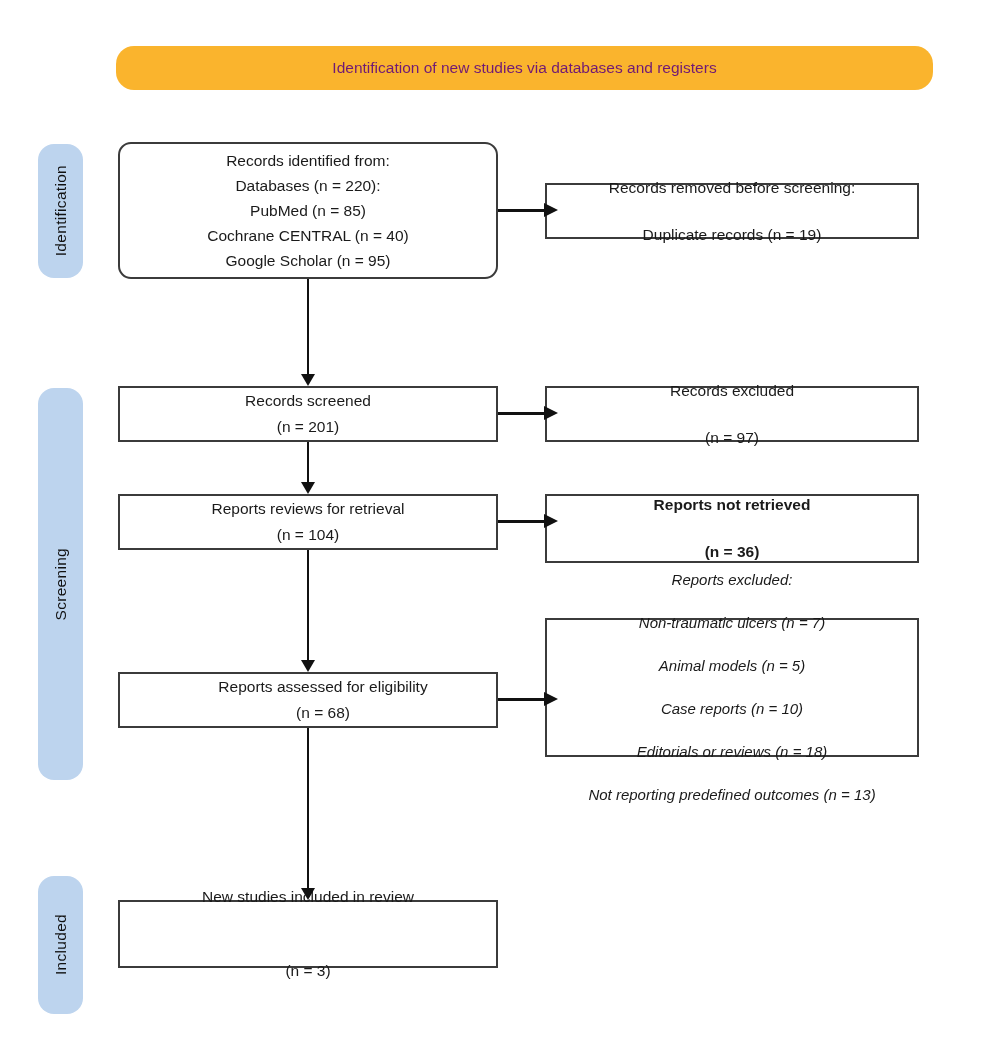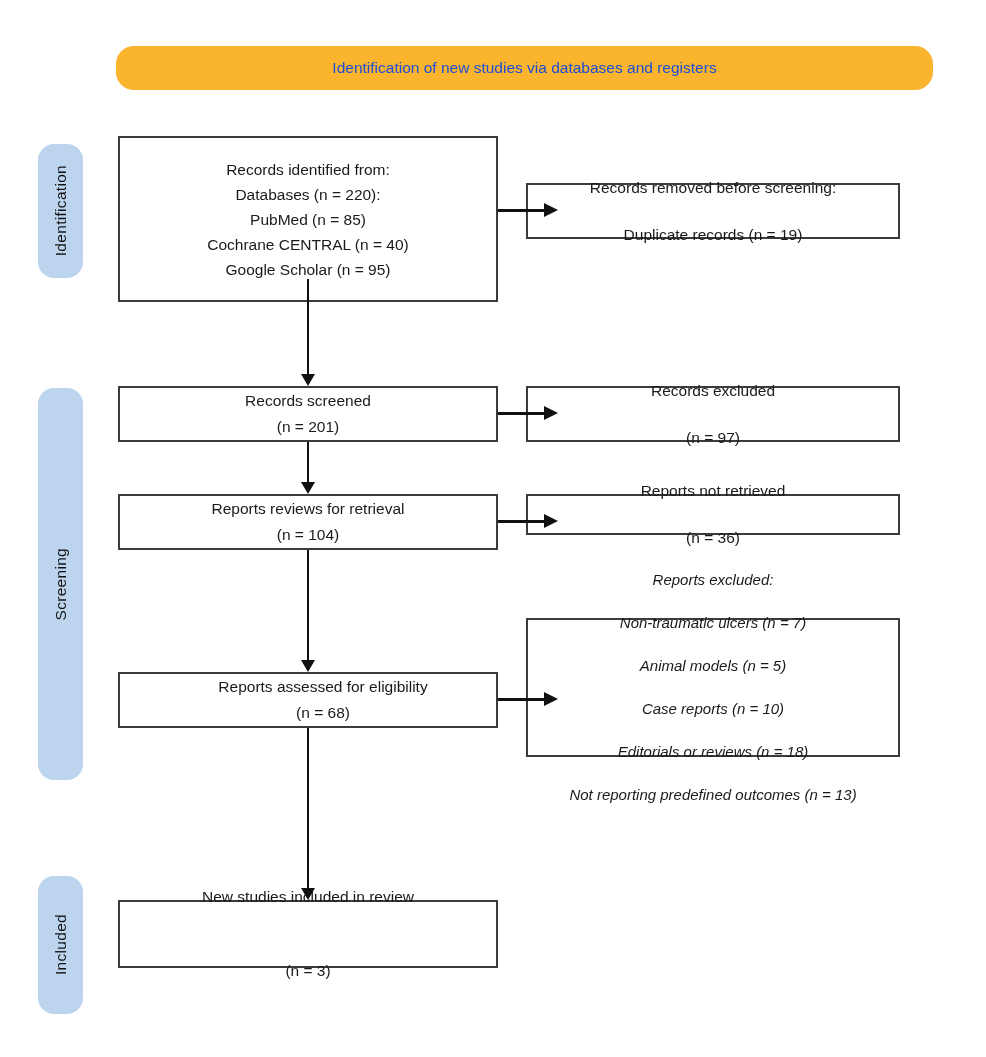--- a/index.html
+++ b/index.html
@@ -14,21 +14,21 @@
   }
   .banner {
     position: absolute;
     left: 116px; top: 46px; width: 817px; height: 44px;
     background: var(--banner-bg, #FAB42D);
     border-radius: 18px;
     display: flex; align-items: center; justify-content: center;
   }
   .banner .banner-text {
     font-size: 15.5px;
-    color: #1d4ed8;
+    color: #701a75;
   }
   .stage {
     position: absolute;
     left: 38px; width: 45px;
     background: var(--stage-bg, #BDD4EE);
     border-radius: 16px;
     display: flex; align-items: center; justify-content: center;
   }
   .stage--identification { top: 144px; height: 134px; }
   .stage--screening      { top: 388px; height: 392px; }
@@ -50,28 +50,28 @@
     text-align: center;
     padding: 2px 6px;
   }
   .box .line {
     font-size: 15.5px;
     line-height: 26px;
     color: var(--text, #1a1a1a);
     white-space: nowrap;
   }
   .box--left  { left: 118px; width: 380px; }
-  .box--right { left: 526px; width: 374px; gap: 21px; }
-  .box--identified { top: 136px; height: 166px; }
+  .box--right { left: 545px; width: 374px; gap: 21px; }
+  .box--identified { top: 142px; height: 137px; border-radius: 13px; }
   .box--identified .line { line-height: 25px; }
   .box--removed    { top: 183px; height: 56px; }
   .box--screened   { top: 386px; height: 56px; }
   .box--excluded1  { top: 386px; height: 56px; text-align: center; }
   .box--sought     { top: 494px; height: 56px; }
-  .box--notretrieved { top: 494px; height: 41px; }
+  .box--notretrieved { top: 494px; height: 69px; font-weight: bold; }
   .box--assessed   { top: 672px; height: 56px; padding-left: 36px; }
   .box--excluded2  { top: 618px; height: 139px; font-style: italic; }
   .box--excluded2 .line { line-height: 22px; font-size: 15px; }
   .box--included   { top: 900px; height: 68px; gap: 48px; }
   .vline {
     position: absolute;
     left: 307px; width: 2px;
     background: var(--arrow, #111111);
   }
   .vhead {

